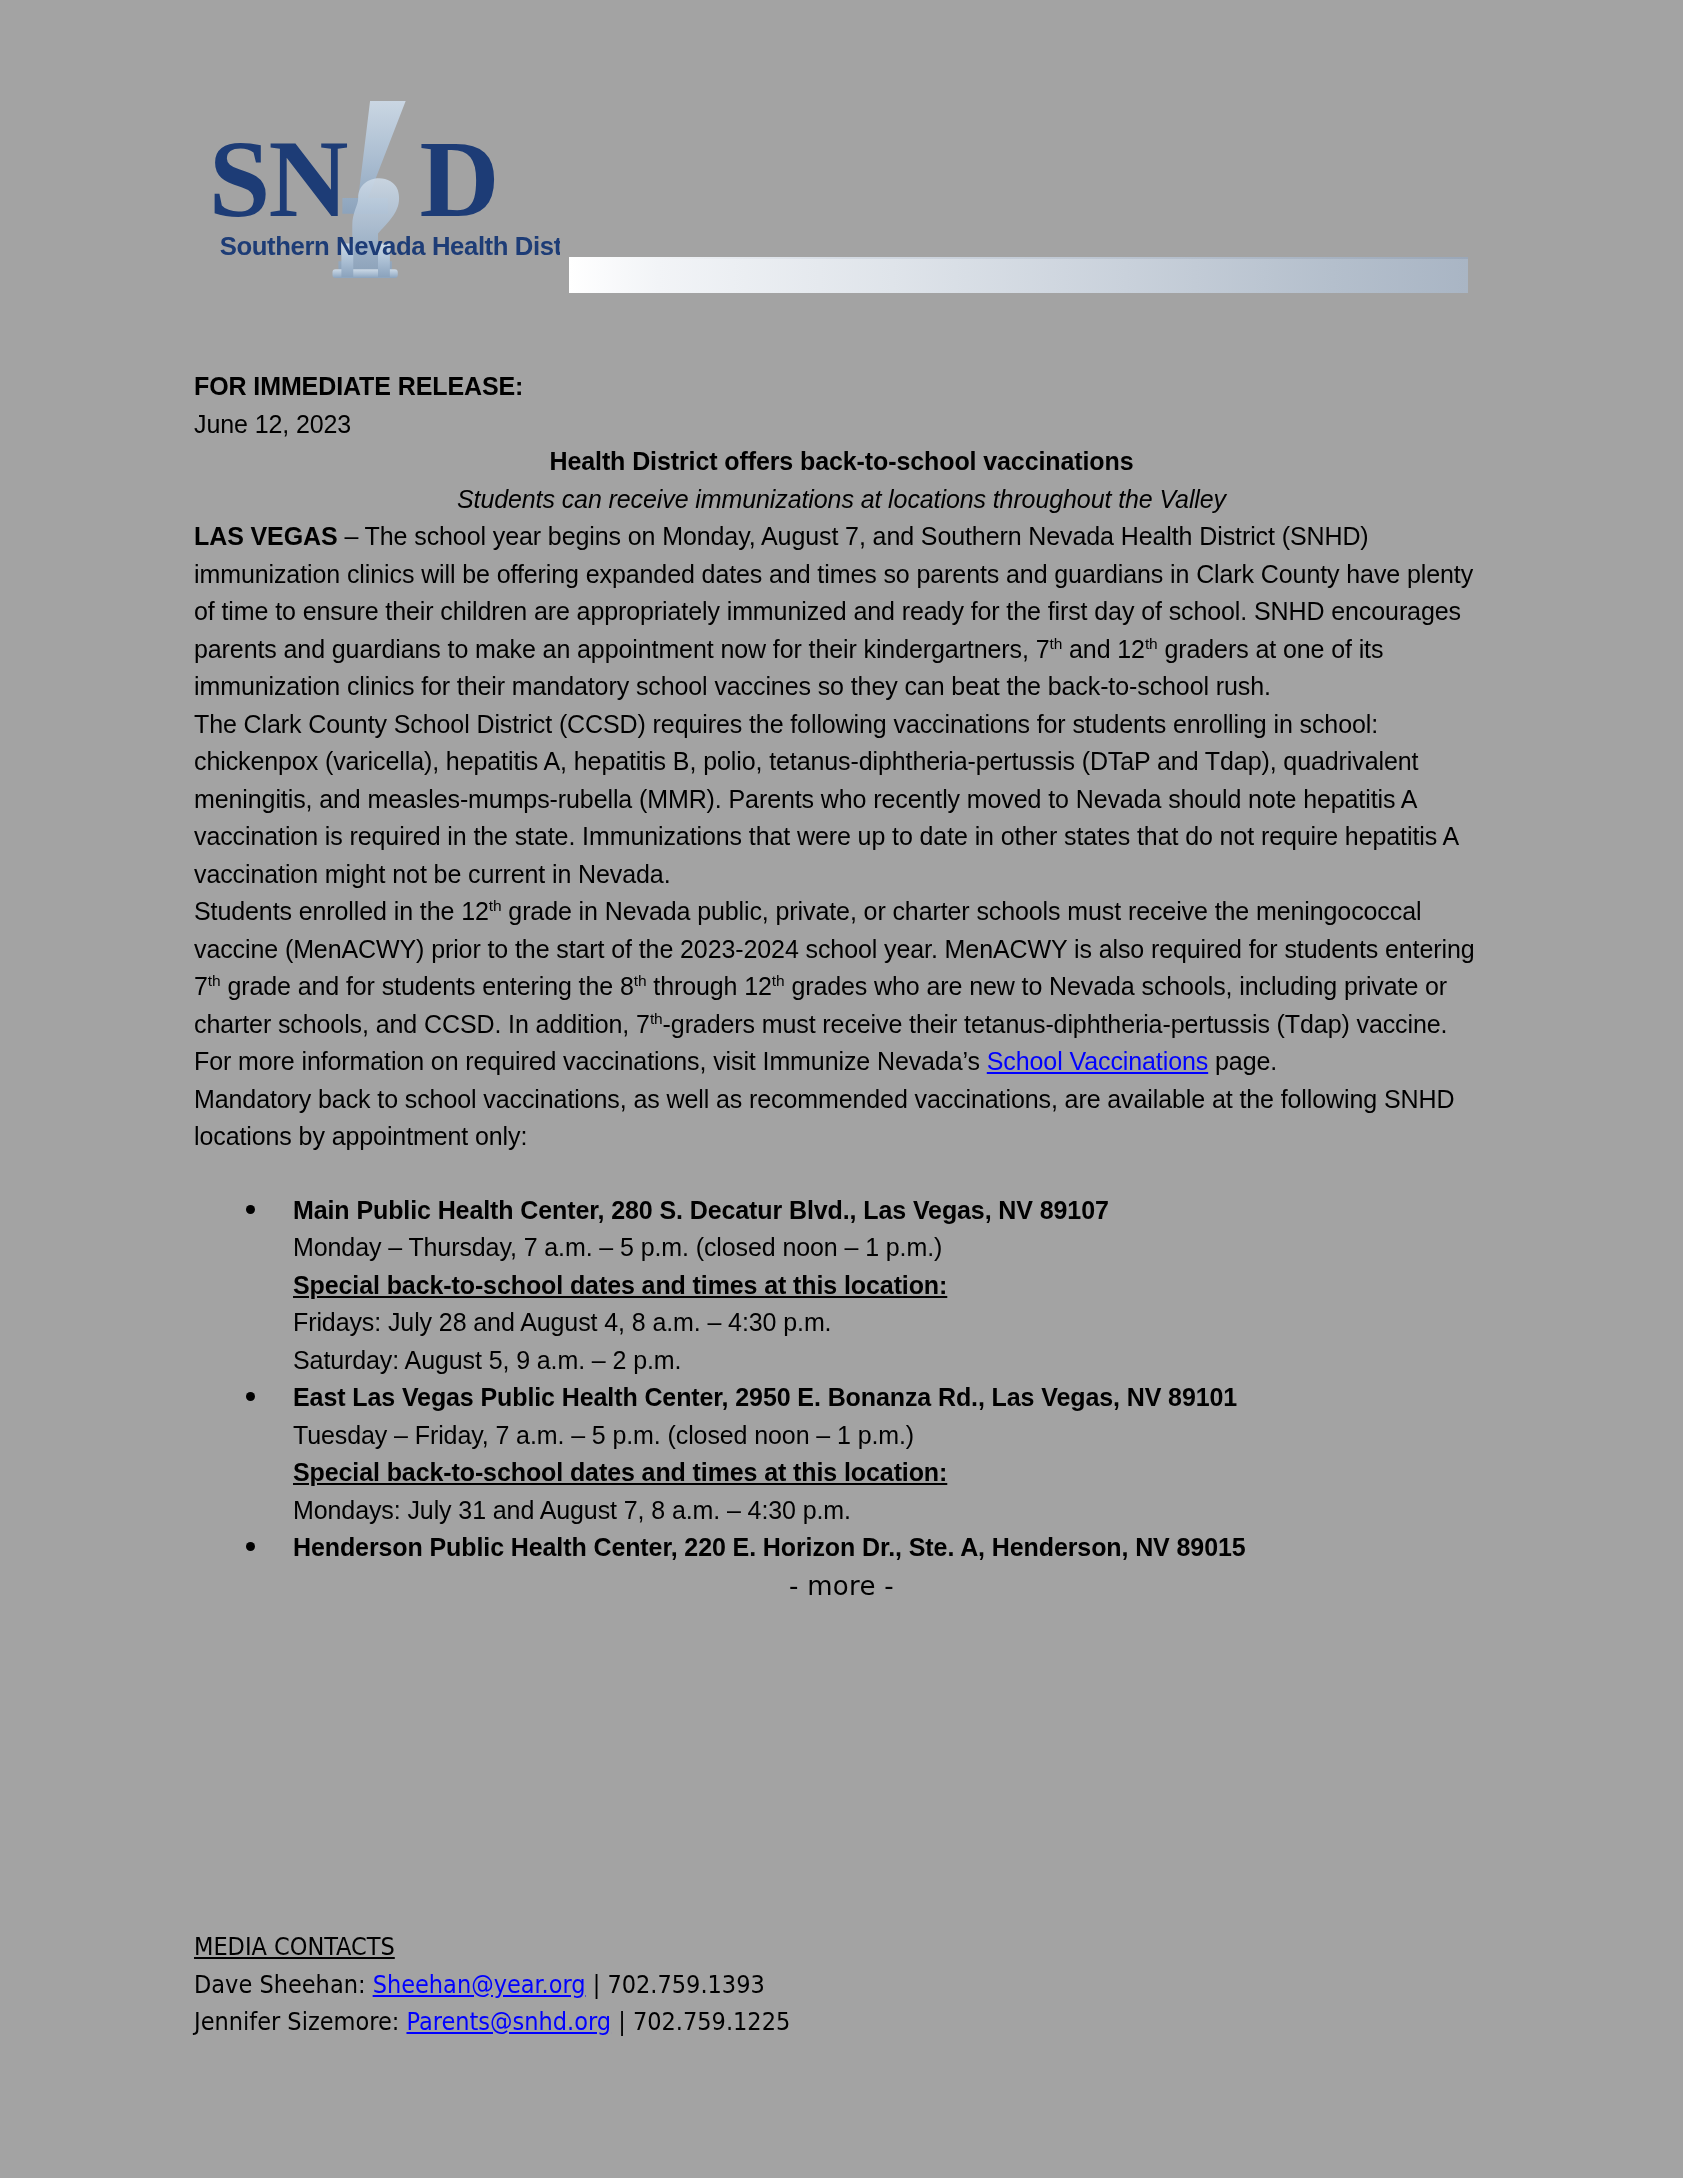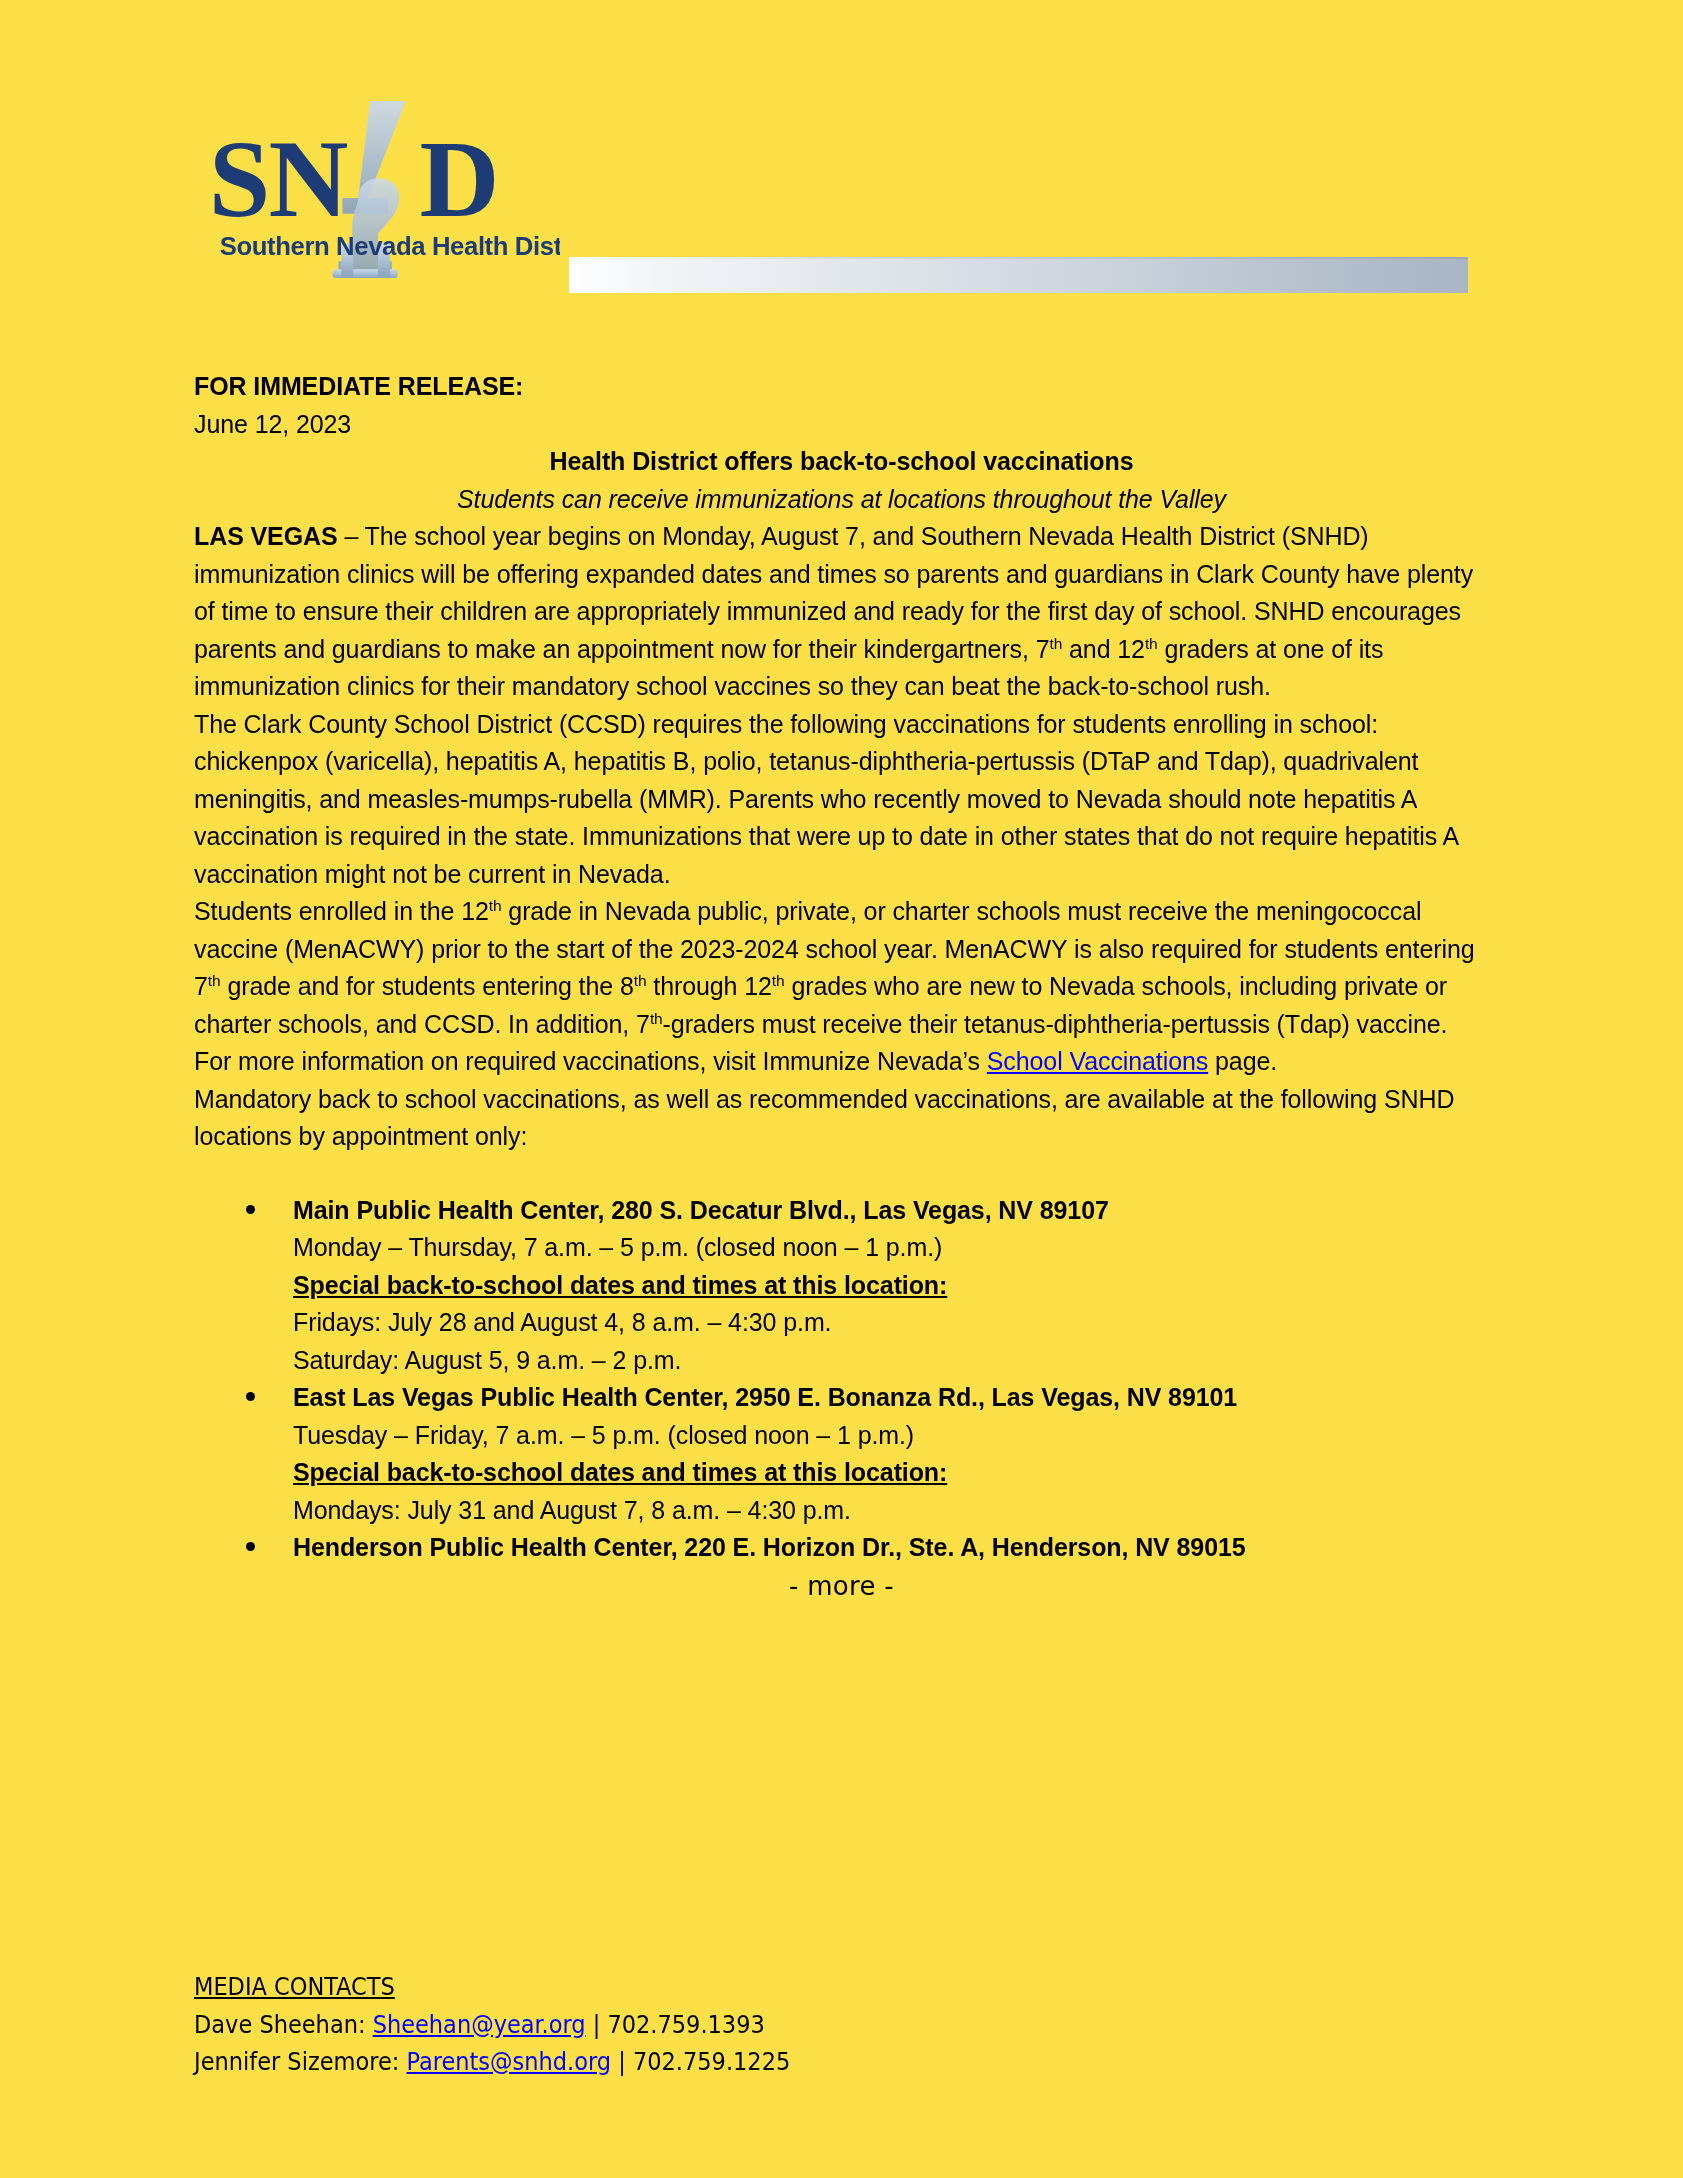--- a/index.html
+++ b/index.html
@@ -12,21 +12,21 @@
     height: 2178px;
     font-family: "Liberation Sans", sans-serif;
     color: #000000;
     -webkit-font-smoothing: antialiased;
   }
 
   .page {
     position: relative;
     width: 1683px;
     height: 2178px;
-    background: #fde047;
+    background: #a3a3a3;
     overflow: hidden;
   }
 
   
   .masthead {
     position: absolute;
     left: 0;
     top: 0;
     width: 1683px;
     height: 327px;
@@ -137,21 +137,21 @@
     text-align: center;
     margin-top: 42px;
     font-family: "DejaVu Sans", sans-serif;
     font-size: 26px;
     letter-spacing: 0.3px;
   }
 
   .contacts {
     position: absolute;
     left: 194px;
-    top: 1968px;
+    top: 1928px;
     width: 1295px;
     font-family: "DejaVu Sans Condensed", "Liberation Sans", sans-serif;
     font-size: 25px;
     line-height: 1.50;
   }
   .contacts .hdr { text-decoration: underline; }
   .contacts .row { white-space: nowrap; }
 </style>
 </head>
 <body>

